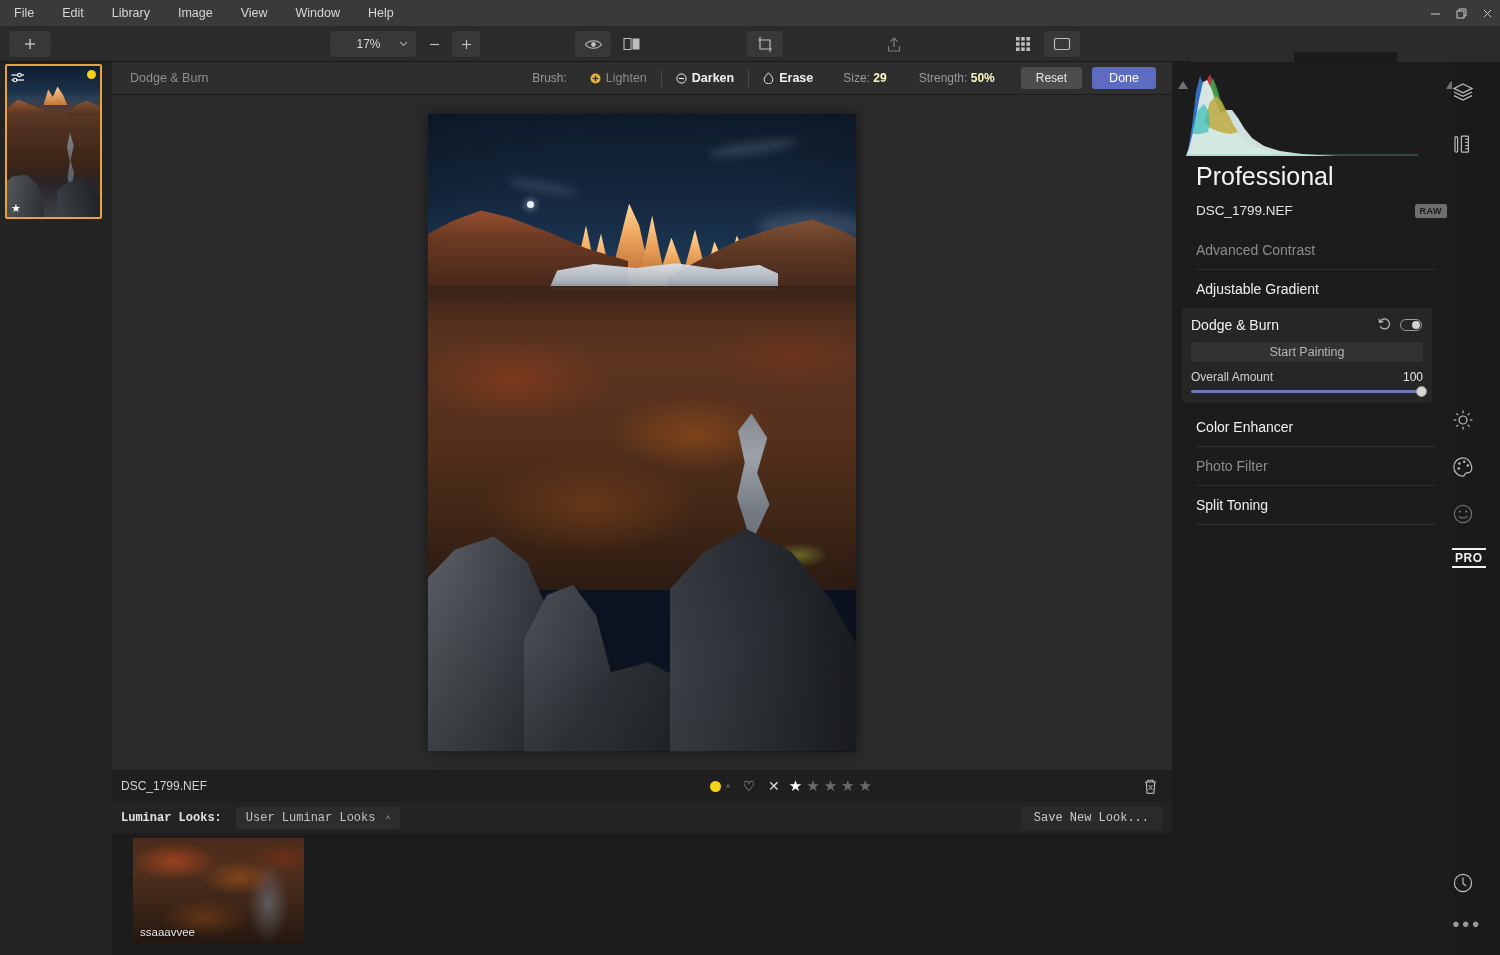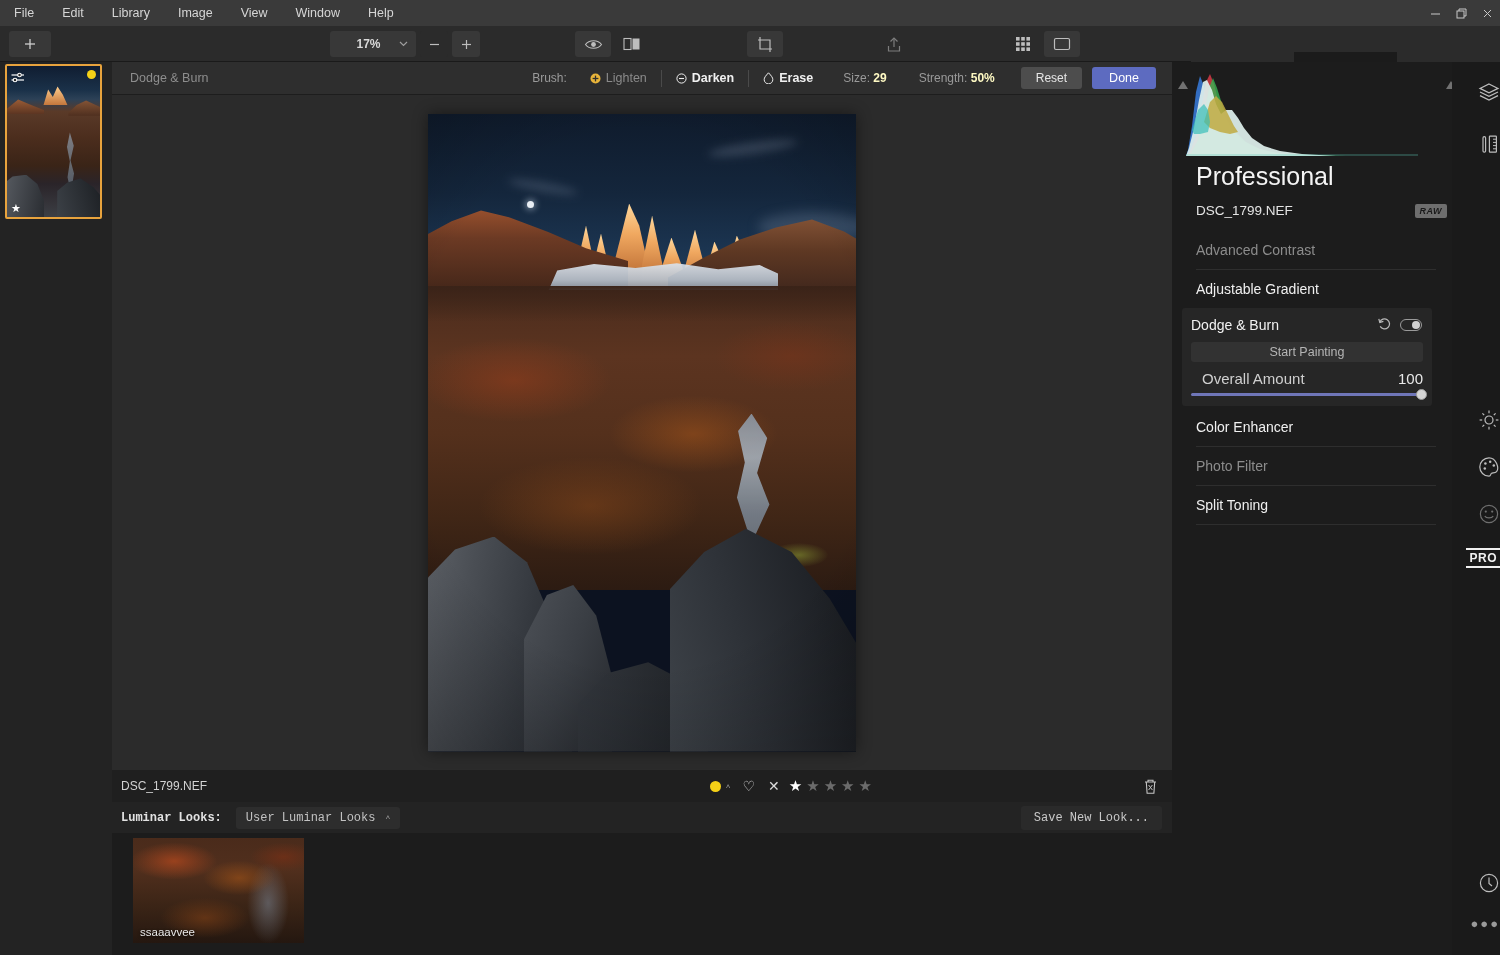--- a/index.html
+++ b/index.html
@@ -36,21 +36,21 @@
     position: absolute; left: 9px; top: 5px; width: 42px; height: 26px;
     background: #383838; border-radius: 3px; display: flex; align-items: center; justify-content: center;
     color: #cfcfcf;
   }
   .zoomwrap { position: absolute; left: 330px; top: 5px; display: flex; align-items: center; gap: 4px; }
   .zoomsel {
     width: 86px; height: 26px; background: #383838; border-radius: 3px;
     display: flex; align-items: center; justify-content: space-between; padding: 0 8px;
     font-size: 12px; color: #d9d9d9;
   }
-  .zoomsel .val { flex: 1; text-align: center; font-weight: bold; }
+  .zoomsel .val { flex: 1; text-align: center; }
   .zoombtn {
     width: 28px; height: 26px; border-radius: 3px; background: #2b2b2b;
     display: flex; align-items: center; justify-content: center; color: #bdbdbd; font-size: 16px;
   }
   .zoombtn.raised { background: #383838; }
   .tgroup { position: absolute; top: 5px; display: flex; gap: 3px; }
   .tbtn {
     width: 36px; height: 26px; border-radius: 3px; background: transparent;
     display: flex; align-items: center; justify-content: center; color: #bdbdbd;
   }
@@ -271,21 +271,21 @@
     border-right: 5px solid transparent; border-bottom: 8px solid #8e8e8e; opacity:.75;
   }
   .tri.l { left: 6px; top: 19px; }
   .tri.r { left: 274px; top: 19px; }
   .ptitle {
     position: absolute; left: 24px; top: 100px; font-size: 25px; color: #f4f4f4; font-weight: normal;
   }
   .pfile { position: absolute; left: 24px; top: 141px; font-size: 13.5px; color: #e4e4e4; }
   .rawbadge {
     position: absolute; right: 53px; top: 142px; background: #6e6e6e; color: #1a1a1a;
-    font-size: 9px; font-weight: bold; padding: 2px 5px; border-radius: 2px; letter-spacing: .5px; font-style: italic;
+    font-size: 9px; font-weight: bold; padding: 2px 5px; border-radius: 2px; letter-spacing: .5px;
   }
   .tools { position: absolute; left: 24px; top: 168px; width: 240px; }
   .trow {
     height: 39px; display: flex; align-items: center; border-top: 1px solid #2e2e2e;
     font-size: 14px;
   }
   .trow.first { border-top: none; }
   .trow .tn { color: #f0f0f0; }
   .trow.off .tn { color: #8c8c8c; }
   .panelcard {
@@ -300,40 +300,40 @@
   }
   .toggle::after {
     content:''; position: absolute; left: 11px; top: 1px; width: 8px; height: 8px;
     border-radius: 50%; background: #d0d0d0;
   }
   .startpaint {
     margin: 0 9px; height: 20px; background: #323232; border-radius: 3px;
     display: flex; align-items: center; justify-content: center; font-size: 12.5px; color: #b5b5b5;
   }
   .sliderrow {
-    margin: 8px 9px 0 20px; display: flex; align-items: center; justify-content: space-between;
-    font-size: 15px;
+    margin: 8px 9px 0 9px; display: flex; align-items: center; justify-content: space-between;
+    font-size: 12px;
   }
   .sliderrow .sl { color: #cfcfcf; }
   .sliderrow .sv { color: #e8e8e8; }
   .track {
     margin: 6px 9px 0 9px; height: 3px; background: #6f76b8; border-radius: 2px; position: relative;
   }
   .knob {
     position: absolute; right: -4px; top: -4px; width: 11px; height: 11px; border-radius: 50%;
     background: #d6d6d6; border: 1px solid #9b9b9b;
   }
 
   
   .rail {
     position: absolute; right: 0; top: 62px; width: 48px; bottom: 0; background: #1a1a1a;
   }
   .railbtn {
     position: absolute; left: 0; width: 48px; height: 44px;
-    display: flex; align-items: center; justify-content: flex-end; color: #bdbdbd;
+    display: flex; align-items: center; justify-content: flex-start; color: #bdbdbd;
   }
   .railbtn.dim { color: #6f6f6f; }
   .probadge {
     font-size: 12px; font-weight: bold; color: #f0f0f0; letter-spacing: .5px;
     border-top: 2px solid #f0f0f0; border-bottom: 2px solid #f0f0f0; padding: 1px 3px;
   }
   .dots { letter-spacing: 2px; font-size: 13px; color: #9a9a9a; }
 </style>
 </head>
 <body>

